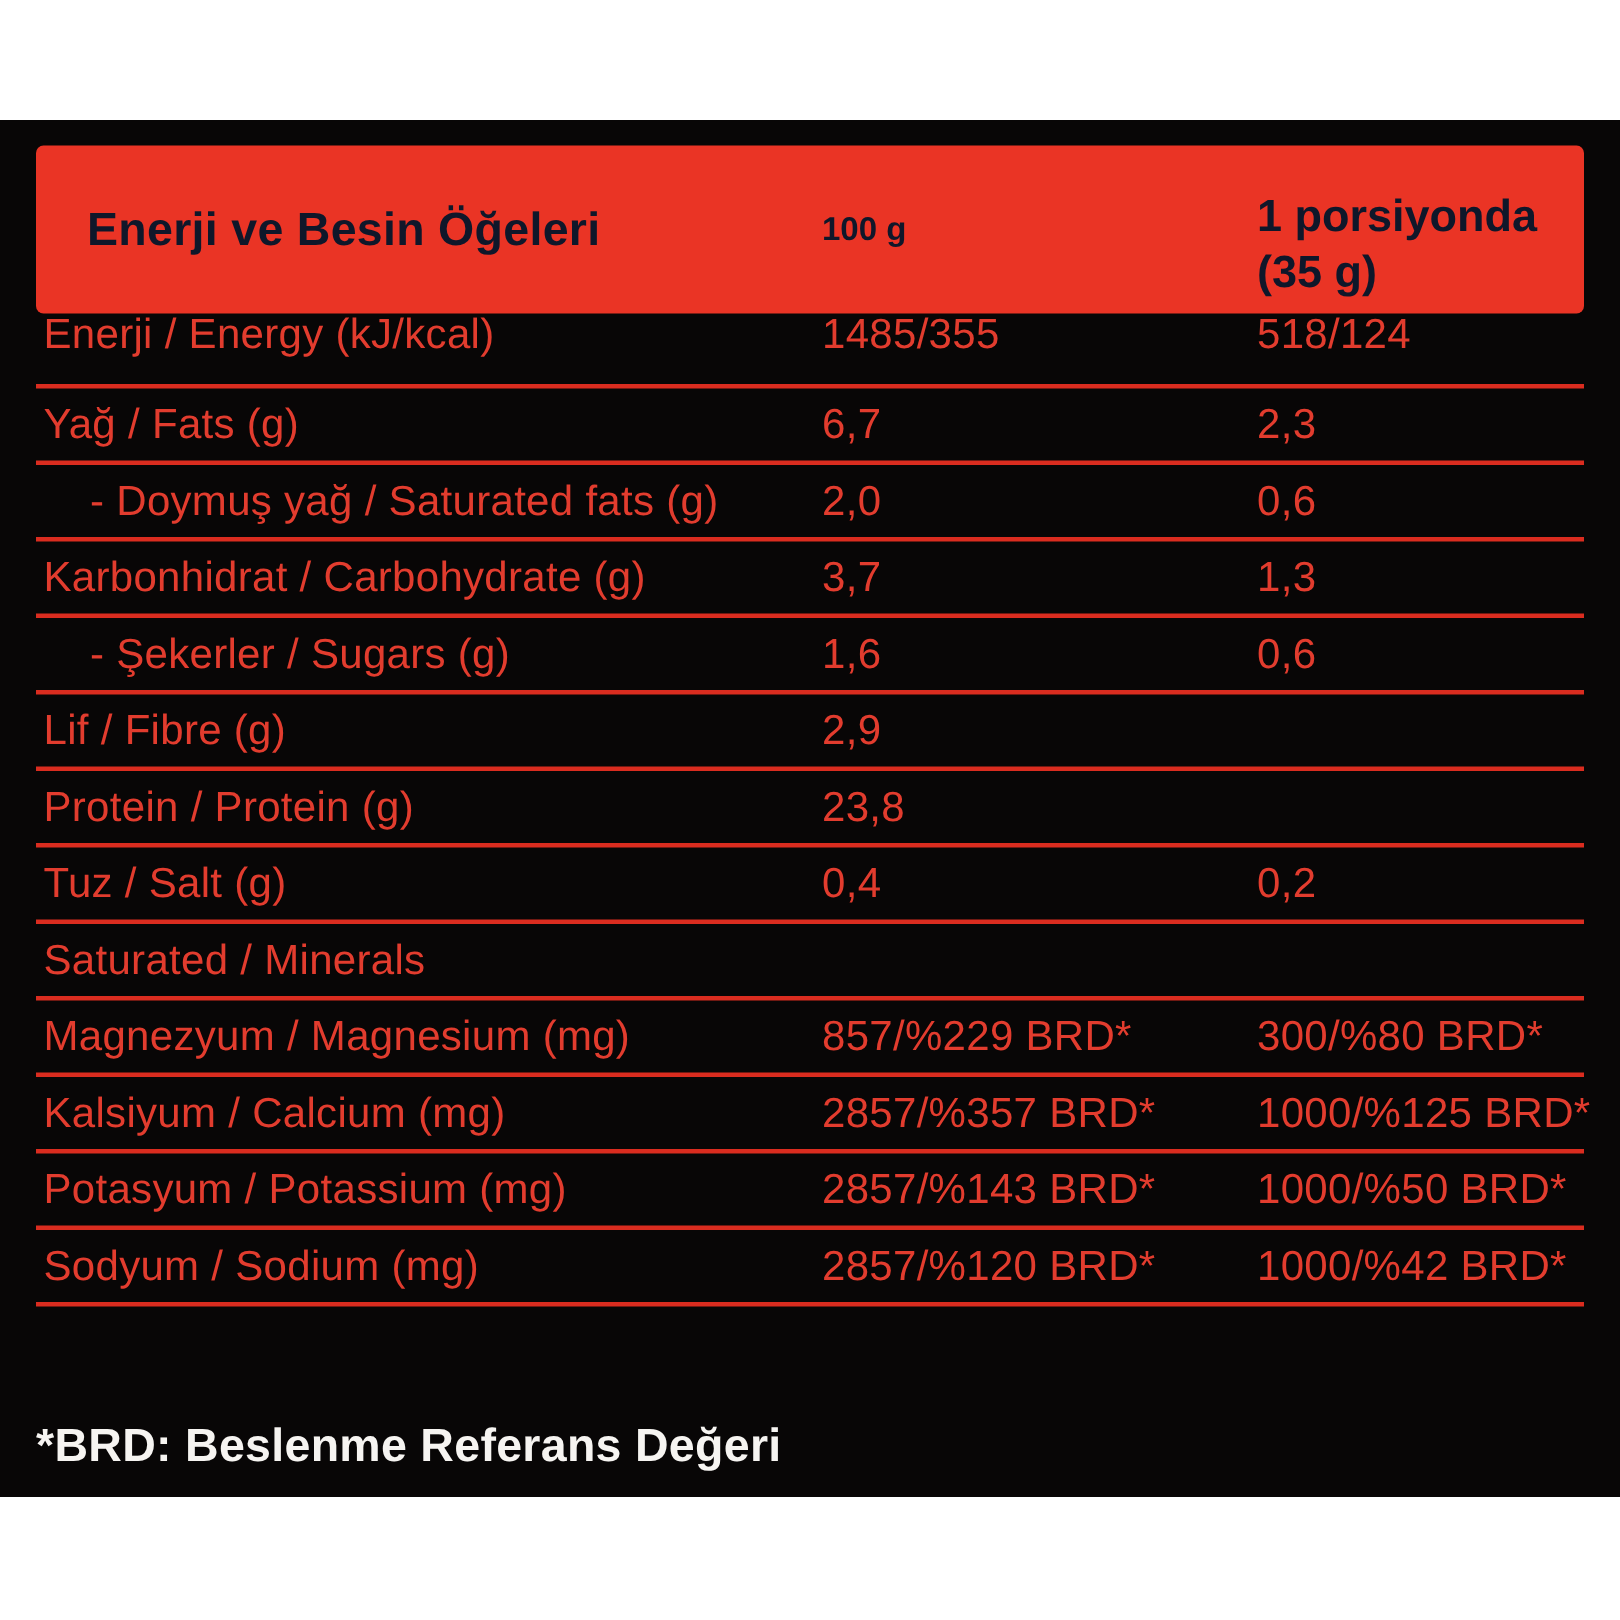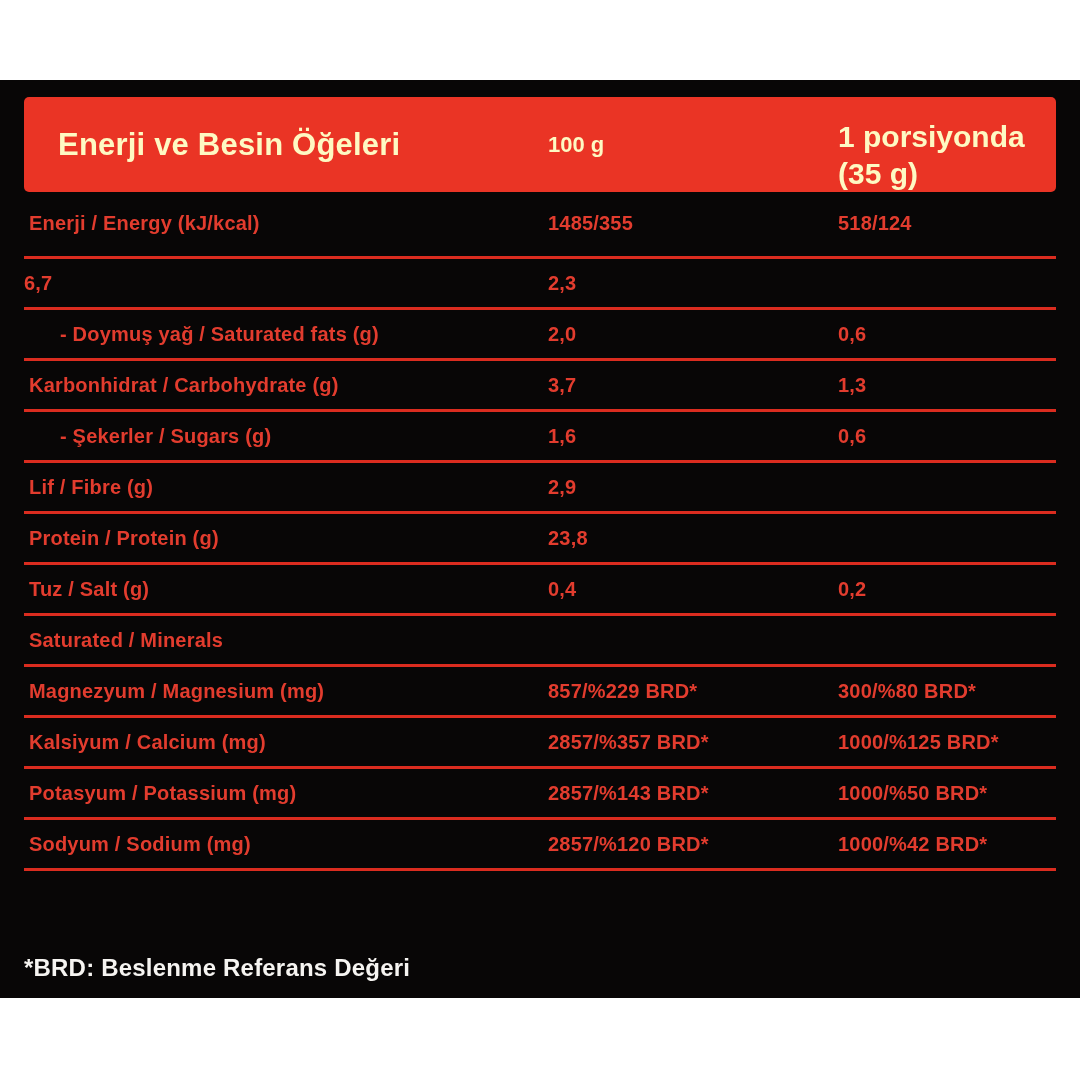--- a/index.html
+++ b/index.html
@@ -19,55 +19,54 @@
     overflow:hidden;
   }
   .page{position:relative;width:1080px;height:1080px;background:var(--page-bg);}
   .panel{
     position:absolute;top:80px;left:0;
     width:1080px;height:918px;
     background:var(--panel-bg);
   }
   .header-bar{
     position:absolute;top:17px;left:24px;
-    width:1032px;height:95px;
+    width:1032px;height:112px;
     background:var(--red);
     border-radius:5px;
     display:grid;
     grid-template-columns:524px 290px 1fr;
     align-items:center;
-    color:#fef9c3;
+    color:#0f172a;
     font-weight:bold;
   }
   .header-bar .h-label{font-size:31px;padding-left:34px;letter-spacing:0.2px;}
   .header-bar .h-col1{font-size:22px;}
   .header-bar .h-col2{font-size:30px;line-height:37px;margin-top:20px;}
   .rows{
     position:absolute;top:110px;left:24px;
     width:1032px;
   }
   .row{
     display:grid;
     grid-template-columns:524px 290px 1fr;
     align-items:center;
     height:51px;
     border-bottom:3px solid var(--line-red);
     color:var(--text-red);
-    font-size:20px;
+    font-size:28px;
     letter-spacing:0.2px;
-    font-weight:bold;
   }
   .row.first{height:69px;}
   .row .c-label{padding-left:5px;white-space:nowrap;}
   .row.indent .c-label{padding-left:36px;}
   .row .c-val{white-space:nowrap;}
   .footer{
     position:absolute;left:24px;bottom:16px;
     color:var(--footer-col);
-    font-size:24px;
+    font-size:31px;
     font-weight:600;
     letter-spacing:0.2px;
   }
 </style>
 </head>
 <body>
 
 <div class="page">
   <div class="panel">
 
@@ -80,20 +79,21 @@
       </div>
     </div>
 
     <div class="rows" id="rows">
         <div class="row first">
           <div class="c-label">Enerji / Energy (kJ/kcal)</div>
           <div class="c-val">1485/355</div>
           <div class="c-val">518/124</div>
         </div>
         <div class="row">
+          <div class="c-label">Yağ / Fats (g)</div>
           <div class="c-val">6,7</div>
           <div class="c-val">2,3</div>
         </div>
         <div class="row indent">
           <div class="c-label">- Doymuş yağ / Saturated fats (g)</div>
           <div class="c-val">2,0</div>
           <div class="c-val">0,6</div>
         </div>
         <div class="row">
           <div class="c-label">Karbonhidrat / Carbohydrate (g)</div>

